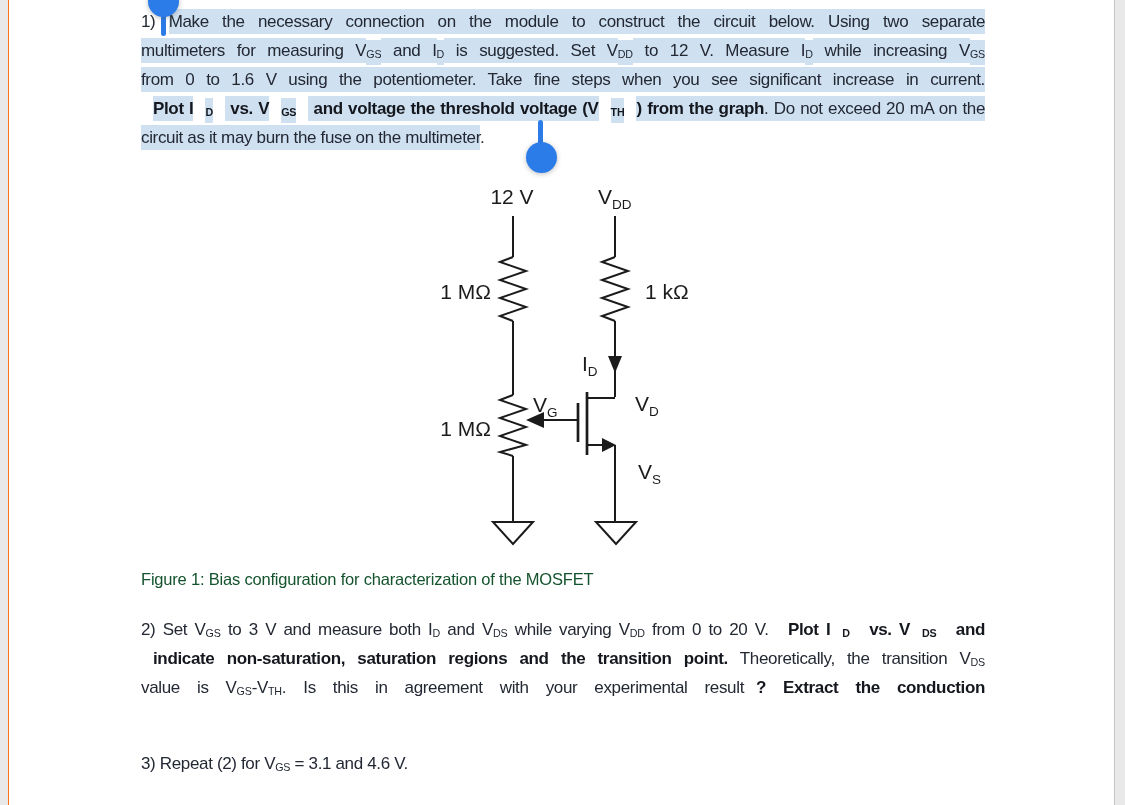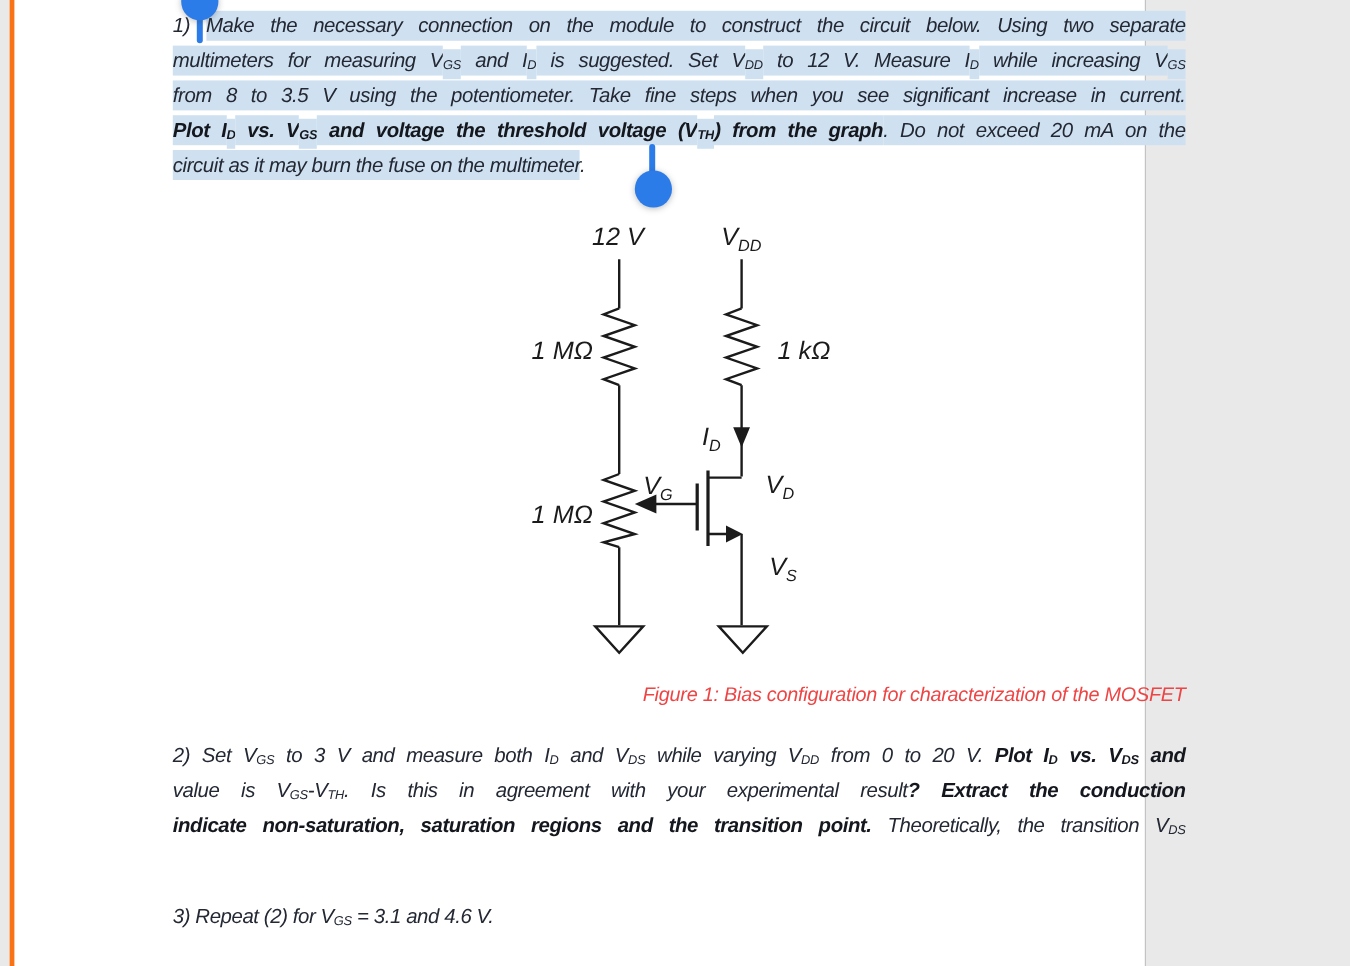--- a/index.html
+++ b/index.html
@@ -1,49 +1,49 @@
 <!DOCTYPE html>
 <html><head>
 <meta charset="utf-8">
 <style>
   html,body{margin:0;padding:0;width:1125px;height:805px;overflow:hidden;
     background:#e9e9ea;font-family:"Liberation Sans",sans-serif;}
-  .page{position:absolute;left:8px;top:0;width:947px;height:805px;background:#ffffff;
-    border-left:4px solid #f97316;border-right:1px solid #c3c3c4;box-sizing:border-box;font-style:italic;}
+  .page{position:absolute;left:8px;top:0;width:1107px;height:805px;background:#ffffff;
+    border-left:1px solid #f97316;border-right:1px solid #c3c3c4;box-sizing:border-box;}
   .para{position:absolute;left:132px;width:844px;color:#232833;font-size:17px;
     letter-spacing:-0.35px;}
   .tline{height:29px;line-height:29px;overflow:visible;white-space:normal;}
   .jl{text-align:justify;text-align-last:justify;}
   .tline span{white-space:pre-wrap;}
-  .b{font-weight:bold;color:#14171d;}
+  .b{font-weight:bold;color:#14171d;margin-left:12px;}
   .sub{font-size:0.63em;vertical-align:-0.18em;letter-spacing:-0.2px;}
   .hl{background:#cfe1f1;padding:3px 0;}
   .sub.hl{padding:7.5px 0 5px;}
-  .caption{position:absolute;left:132px;top:566px;width:844px;text-align:right;
-    color:#ef4444;font-size:16.5px;letter-spacing:-0.2px;line-height:26px;}
+  .caption{position:absolute;left:132px;top:566px;width:844px;text-align:left;
+    color:#14532d;font-size:16.5px;letter-spacing:-0.2px;line-height:26px;}
   .circuit{position:absolute;left:412px;top:176px;}
   .circuit text{fill:#1b1b1b;stroke:none;font-family:"Liberation Sans",sans-serif;font-size:21px;}
   .circuit .s{font-size:13.5px;}
   .wire{stroke:#1b1b1b;stroke-width:2;fill:none;}
   .bar{stroke:#1b1b1b;stroke-width:2.7;fill:none;}
   .arrow{fill:#1b1b1b;stroke:none;}
   .gnd{fill:#ffffff;stroke:#1b1b1b;stroke-width:2;stroke-linejoin:miter;}
   .hcirc{position:absolute;width:31px;height:31px;border-radius:50%;background:#2b7ce9;
     box-shadow:0 1px 5px rgba(60,64,67,0.35);}
   .hbar{position:absolute;width:5px;border-radius:2.5px;background:#2b7ce9;}
 </style>
 </head>
 <body>
 
 <div class="page">
 
   <div class="para" style="top:7px">
     <div class="tline jl"><span>1) </span><span class="hl">Make the necessary connection on the module to construct the circuit below. Using two separate</span></div>
     <div class="tline jl"><span class="hl">multimeters for measuring V</span><span class="sub hl">GS</span><span class="hl"> and I</span><span class="sub hl">D</span><span class="hl"> is suggested. Set V</span><span class="sub hl">DD</span><span class="hl"> to 12 V. Measure I</span><span class="sub hl">D</span><span class="hl"> while increasing V</span><span class="sub hl">GS</span></div>
-    <div class="tline jl"><span class="hl">from 8 to 3.5 V using the potentiometer. Take fine steps when you see significant increase in current.</span></div>
+    <div class="tline jl"><span class="hl">from 0 to 1.6 V using the potentiometer. Take fine steps when you see significant increase in current.</span></div>
     <div class="tline jl"><span class="b hl">Plot I</span><span class="b sub hl">D</span><span class="b hl"> vs. V</span><span class="b sub hl">GS</span><span class="b hl"> and voltage the threshold voltage (V</span><span class="b sub hl">TH</span><span class="b hl">) from the graph</span><span class="hl">. Do not exceed 20 mA on the</span></div>
     <div class="tline"><span class="hl">circuit as it may burn the fuse on the multimeter</span><span>.</span></div>
   </div>
 
   <svg class="circuit" width="300" height="382" viewBox="420 176 300 382">
 
     <text x="511" y="204" text-anchor="middle">12 V</text>
     <line class="wire" x1="512" y1="216" x2="512" y2="257"></line>
     <polyline class="wire" points="512,257 499,262 525,271 499,280 525,289 499,298 525,307 499,316 512,321"></polyline>
     <text x="490" y="299" text-anchor="end">1 MΩ</text>
@@ -74,22 +74,22 @@
     <text x="634" y="411"><tspan>V</tspan><tspan class="s" dy="5">D</tspan></text>
     <line class="wire" x1="614" y1="445" x2="614" y2="521"></line>
     <text x="637" y="479"><tspan>V</tspan><tspan class="s" dy="5">S</tspan></text>
     <polygon class="gnd" points="595,522 635,522 615,544"></polygon>
   </svg>
 
   <div class="caption">Figure 1: Bias configuration for characterization of the MOSFET</div>
 
   <div class="para" style="top:615px">
     <div class="tline jl"><span>2) Set V</span><span class="sub">GS</span><span> to 3 V and measure both I</span><span class="sub">D</span><span> and V</span><span class="sub">DS</span><span> while varying V</span><span class="sub">DD</span><span> from 0 to 20 V. </span><span class="b">Plot I</span><span class="b sub">D</span><span class="b"> vs. V</span><span class="b sub">DS</span><span class="b"> and</span></div>
+    <div class="tline jl"><span class="b">indicate non-saturation, saturation regions and the transition point.</span><span> Theoretically, the transition V</span><span class="sub">DS</span></div>
     <div class="tline jl"><span>value is V</span><span class="sub">GS</span><span>-V</span><span class="sub">TH</span><span>. Is this in agreement with your experimental result</span><span class="b">? Extract the conduction</span></div>
-    <div class="tline jl"><span class="b">indicate non-saturation, saturation regions and the transition point.</span><span> Theoretically, the transition V</span><span class="sub">DS</span></div>
   </div>
 
   <div class="para" style="top:749px">
     <div class="tline"><span>3) Repeat (2) for V</span><span class="sub">GS</span><span> = 3.1 and 4.6 V.</span></div>
   </div>
 
   <div class="hbar" style="left:152px;top:7px;height:29px"></div>
   <div class="hcirc" style="left:139px;top:-14px"></div>
   <div class="hbar" style="left:529px;top:120px;height:28px"></div>
   <div class="hcirc" style="left:517px;top:142px"></div>

